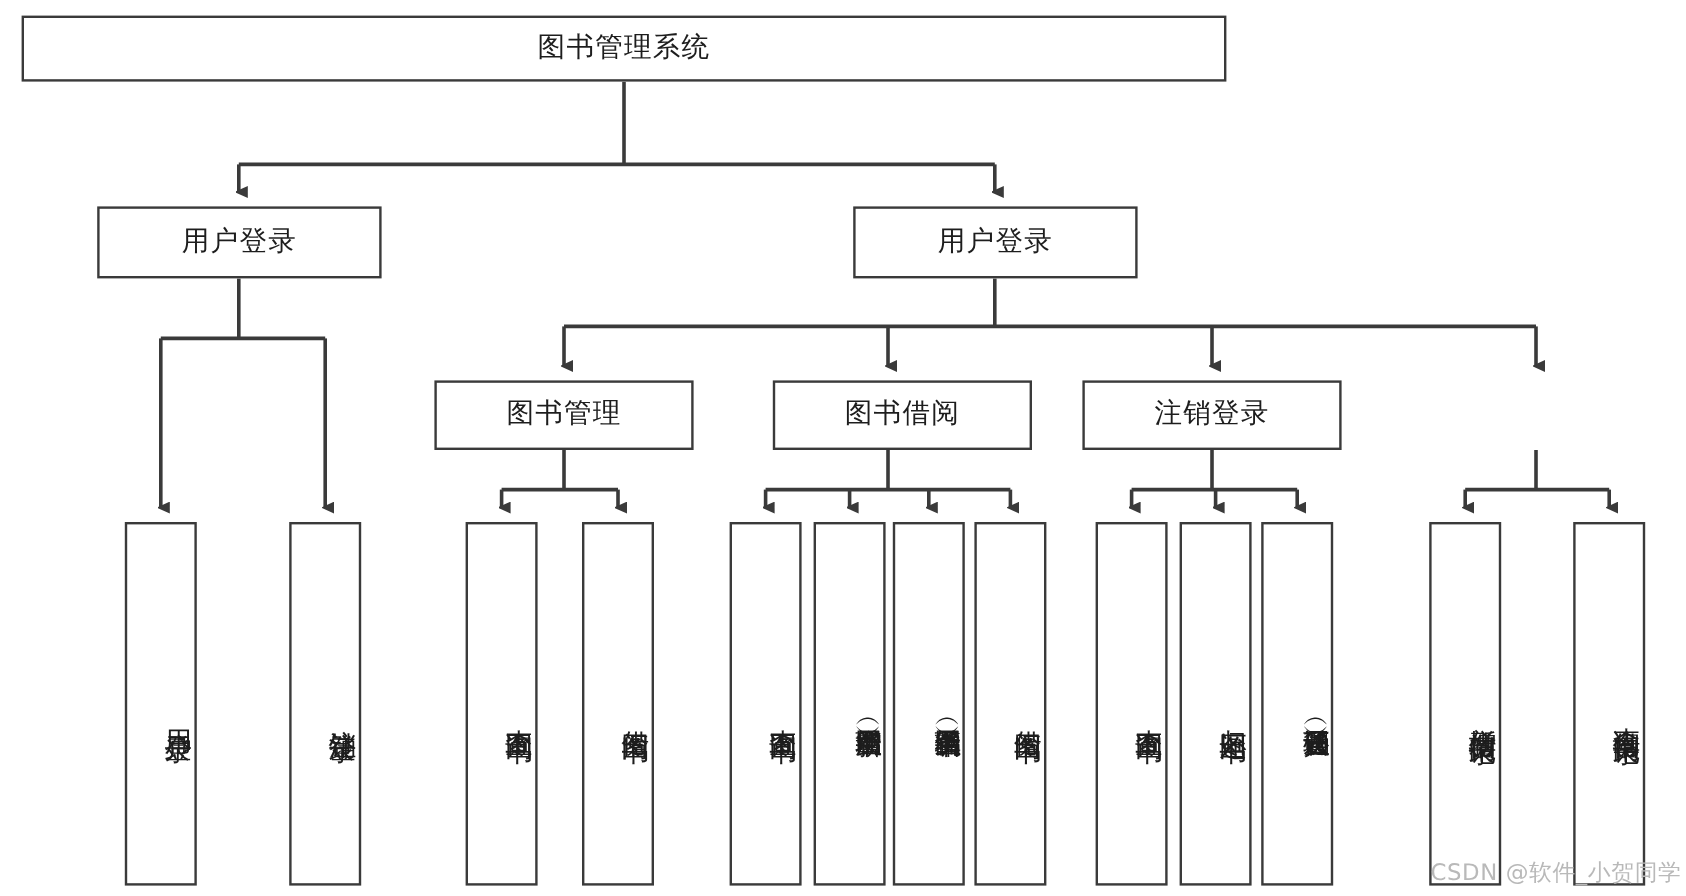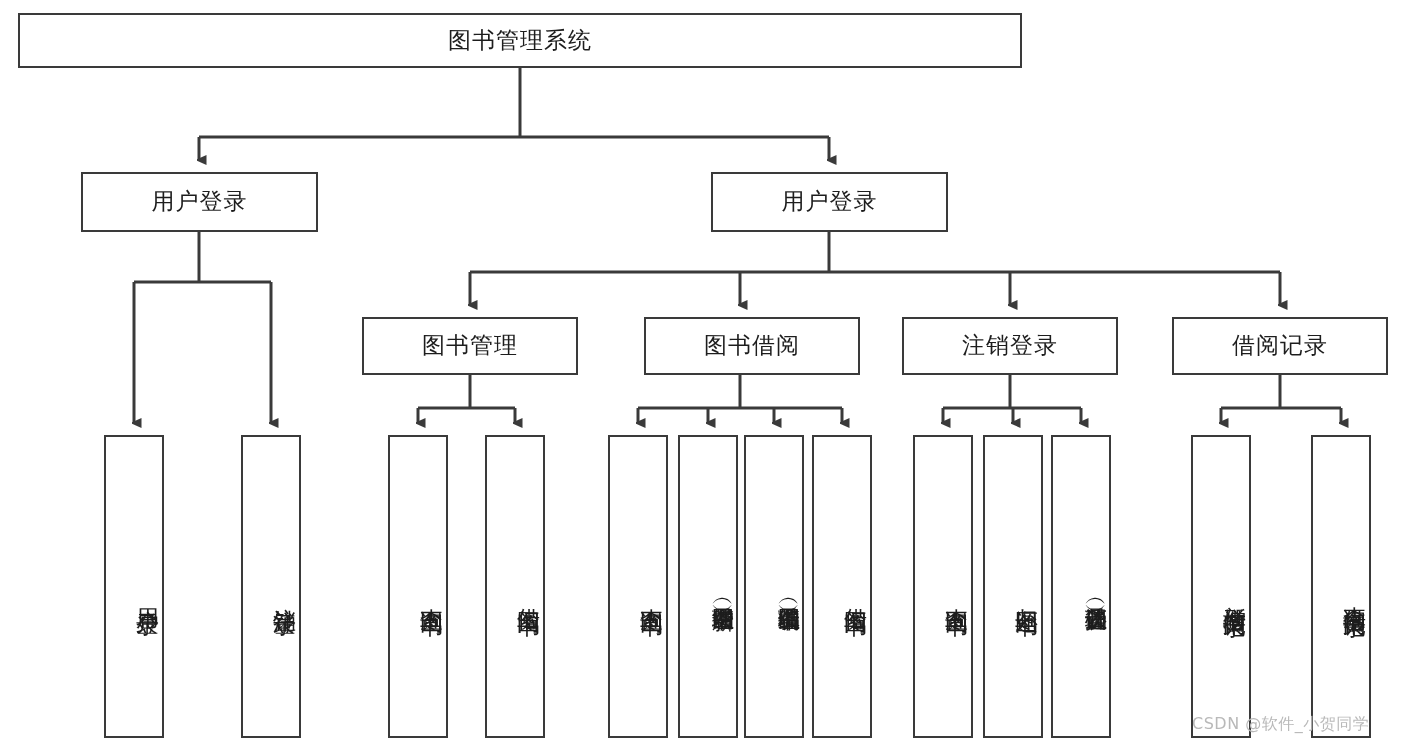--- a/index.html
+++ b/index.html
@@ -58,21 +58,21 @@
     left: 0;
     top: 0;
     width: 1405px;
     height: 747px;
     pointer-events: none;
   }
   .watermark {
     position: absolute;
     left: 1192px;
     top: 714px;
-    font-size: 16px;
+    font-size: 19px;
     color: #b9b9b9;
     white-space: nowrap;
     letter-spacing: 0.5px;
   }
 </style>
 </head>
 <body>
 
 <div id="diagram">
 
@@ -139,23 +139,20 @@
 
   <div class="node node-h" id="n-l3-0" style="left: 362px; top: 317px; width: 216px; height: 58px;">
     <span>图书管理</span>
   </div>
   <div class="node node-h" id="n-l3-1" style="left: 644px; top: 317px; width: 216px; height: 58px;">
     <span>图书借阅</span>
   </div>
   <div class="node node-h" id="n-l3-2" style="left: 902px; top: 317px; width: 216px; height: 58px;">
     <span>注销登录</span>
   </div>
-  <div class="node node-h" id="n-l3-3" style="left: 1172px; top: 317px; width: 216px; height: 58px;">
-    <span>借阅记录</span>
-  </div>
 
   <div class="node node-v" id="n-lf-0" style="left: 104px; top: 435px; width: 60px; height: 303px;">用户登录</div>
   <div class="node node-v" id="n-lf-1" style="left: 241px; top: 435px; width: 60px; height: 303px;">注销登录</div>
   <div class="node node-v" id="n-lf-2" style="left: 388px; top: 435px; width: 60px; height: 303px;">查询图书</div>
   <div class="node node-v" id="n-lf-3" style="left: 485px; top: 435px; width: 60px; height: 303px;">借阅图书</div>
   <div class="node node-v" id="n-lf-4" style="left: 608px; top: 435px; width: 60px; height: 303px;">查询图书</div>
   <div class="node node-v tall" id="n-lf-5" style="left: 678px; top: 435px; width: 60px; height: 303px;">新增图书（管理员）</div>
   <div class="node node-v tall" id="n-lf-6" style="left: 744px; top: 435px; width: 60px; height: 303px;">编辑图书（管理员）</div>
   <div class="node node-v" id="n-lf-7" style="left: 812px; top: 435px; width: 60px; height: 303px;">借阅图书</div>
   <div class="node node-v" id="n-lf-8" style="left: 913px; top: 435px; width: 60px; height: 303px;">查询图书</div>

